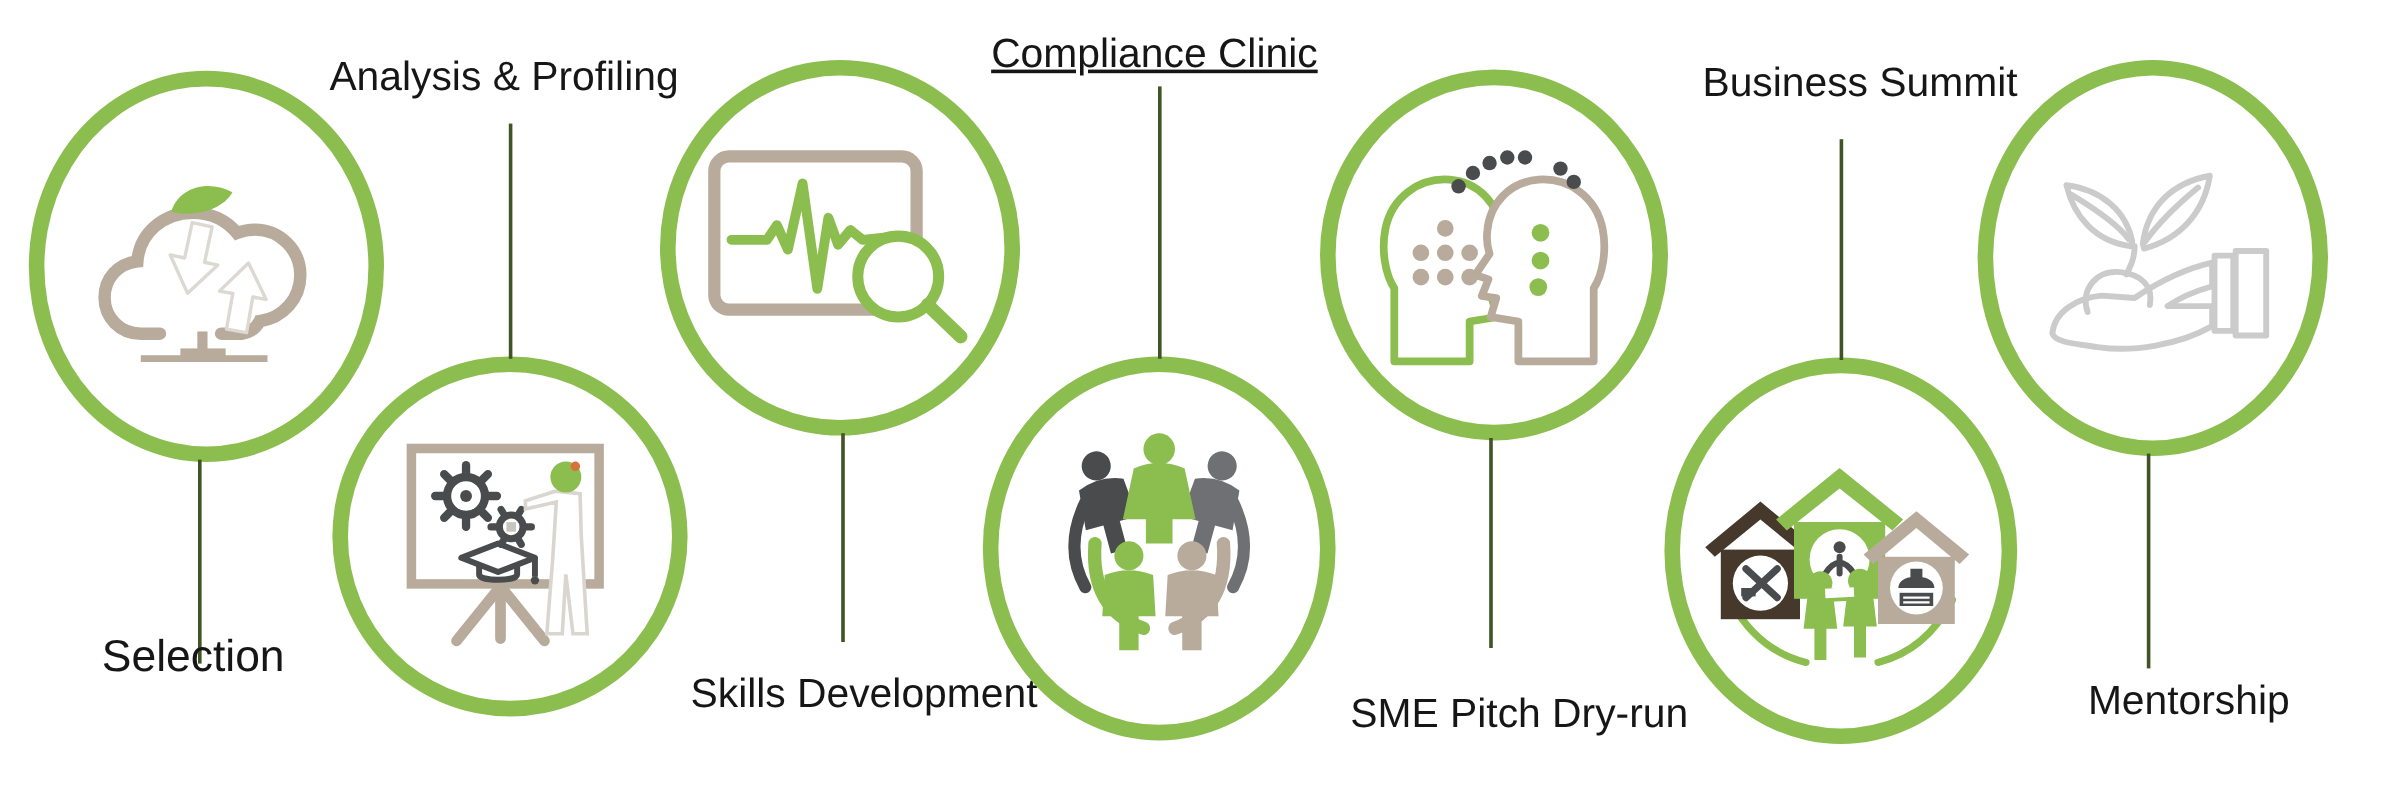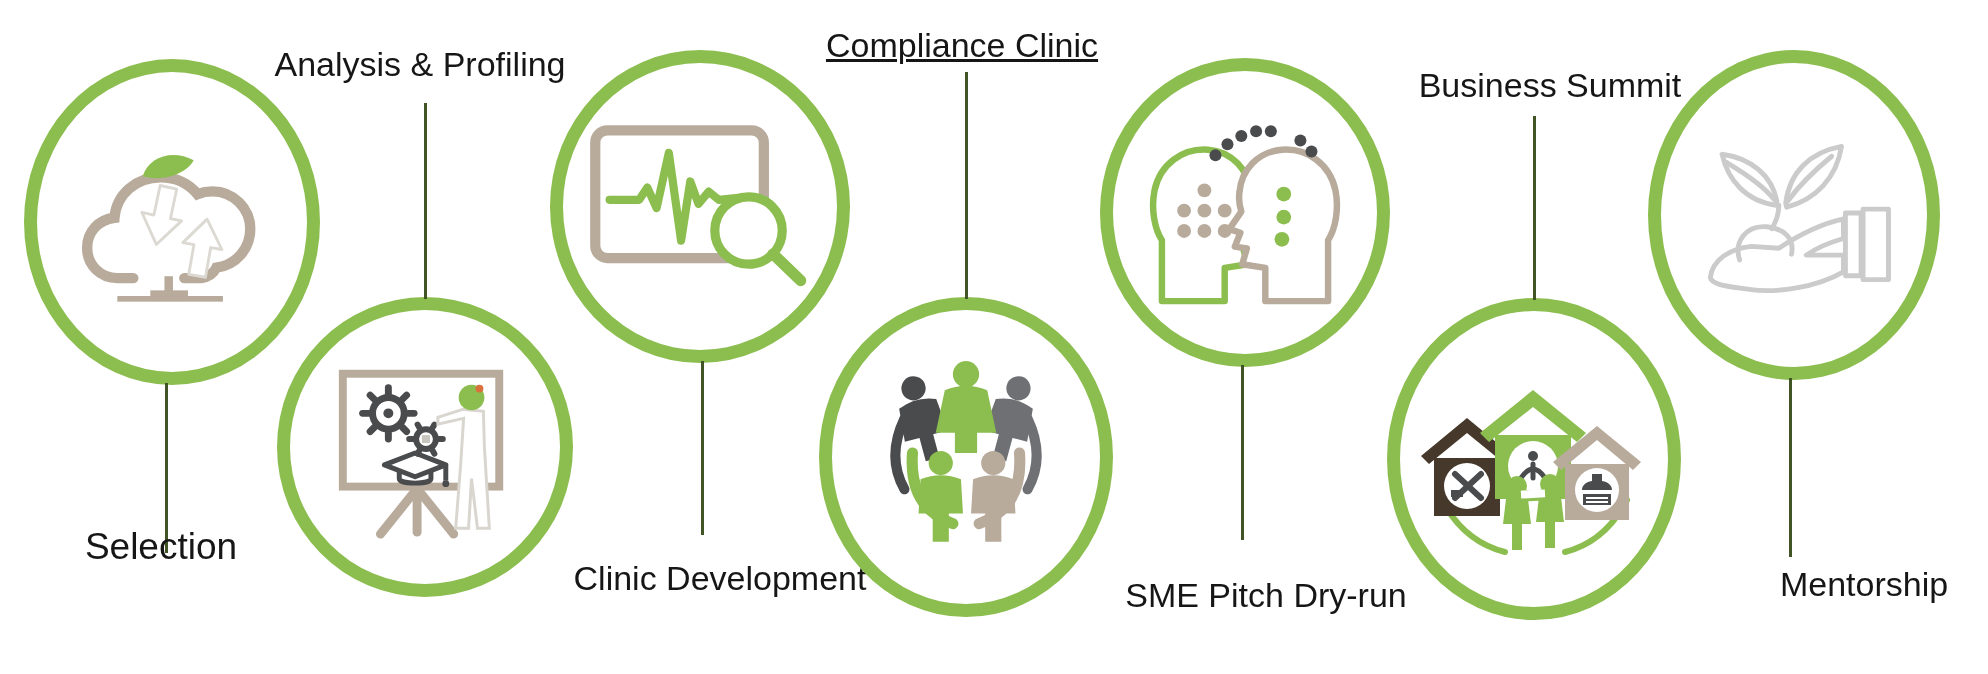--- a/index.html
+++ b/index.html
@@ -34,22 +34,22 @@
   .ln4{left:965px;top:72px;height:227px;}
   .ln5{left:1241px;top:365px;height:175px;}
   .ln6{left:1533px;top:116px;height:184px;}
   .ln7{left:1789px;top:378px;height:179px;}
   
   .t1{left:161px;top:528px;}
   .t2{left:420px;top:47px;}
   .t3{left:720px;top:561px;}
   .t4{left:962px;top:28px;text-decoration:underline;}
   .t5{left:1266px;top:578px;}
-  .t6{left:1550px;top:68px;}
-  .t7{left:1824px;top:567px;margin-left:40px;}
+  .t6{left:1550px;top:52px;}
+  .t7{left:1824px;top:567px;}
   
   .fG{fill:var(--green);} .fT{fill:var(--tan);} .fD{fill:var(--darkgray);}
   .fM{fill:var(--midgray);} .fB{fill:var(--brown);} .fW{fill:#fff;}
   .fO{fill:var(--orange);}
   .sG{stroke:var(--green);} .sT{stroke:var(--tan);} .sD{stroke:var(--darkgray);}
   .sL{stroke:var(--lightgray);} .sW{stroke:#fff;} .sP{stroke:#DCD8D2;}
   .nf{fill:none;}
 </style>
 </head>
 <body>
@@ -129,21 +129,21 @@
   <div>
     <div class="circle c3">
       <svg viewBox="0 0 230 170" width="235" height="174">
         <rect class="fW sT" stroke-width="10" x="12" y="10" rx="12" width="165" height="125"></rect>
         <polyline class="sG nf" stroke-width="8" stroke-linejoin="round" stroke-linecap="round" points="26,78 55,78 63,66 72,86 84,32 96,118 105,60 113,82 123,70 133,78 152,76"></polyline>
         <circle class="fW sG" stroke-width="9" cx="162" cy="108" r="33"></circle>
         <line class="sG" stroke-width="11" stroke-linecap="round" x1="186" y1="131" x2="213" y2="157"></line>
       </svg>
     </div>
     <div class="connector ln3"></div>
-    <div class="step-label t3">Clinic Development</div>
+    <div class="step-label t3">Skills Development</div>
   </div>
 
   <div>
     <div class="circle c4">
       <svg viewBox="0 0 210 200" width="212" height="202">
         <path class="nf sD" stroke-width="10" stroke-linecap="round" d="M44,62 Q26,100 44,132"></path>
         <path class="nf" stroke="var(--midgray)" stroke-width="10" stroke-linecap="round" d="M166,62 Q184,100 166,132"></path>
         <path class="nf sG" stroke-width="11" stroke-linecap="round" d="M52,96 Q48,150 92,166"></path>
         <path class="nf sT" stroke-width="11" stroke-linecap="round" d="M158,96 Q162,150 118,166"></path>
         <g transform="translate(60,58) rotate(-15)" class="fD">

